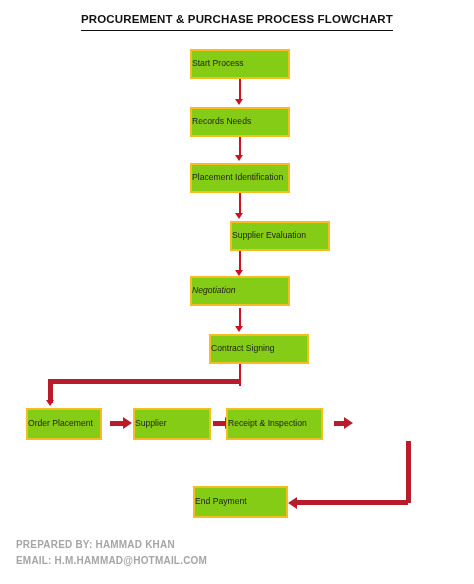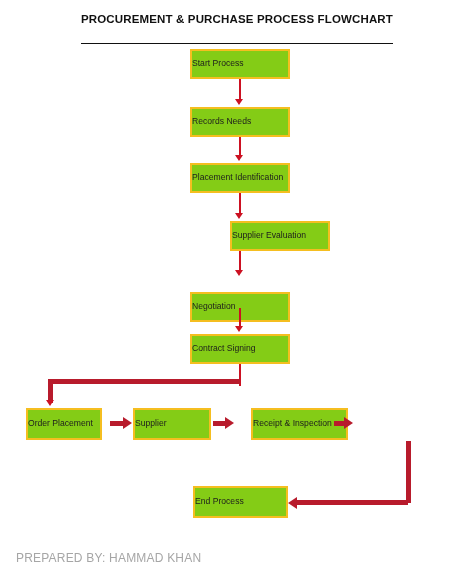--- a/index.html
+++ b/index.html
@@ -28,21 +28,21 @@
     top: 13px;
     width: 474px;
     text-align: center;
     font-size: 11.5px;
     font-weight: bold;
     letter-spacing: 0.15px;
     color: #111111;
   }
   .title span {
     border-bottom: 1.6px solid #111111;
-    padding-bottom: 18px;
+    padding-bottom: 5px;
   }
 
   
   .node {
     position: absolute;
     box-sizing: border-box;
     background: #84cc16;
     border: 2px solid #F5BE20;
     display: flex;
     align-items: center;
@@ -52,28 +52,28 @@
     line-height: 1.1;
     white-space: nowrap;
   }
 
   
   .col     { left: 190px; width: 100px; height: 30px; }
   .n-start   { top: 49px; }
   .n-ident   { top: 107px; }
   .n-supid   { top: 163px; }
   .n-supev   { top: 221px; margin-left: 40px; }
-  .n-negot   { top: 292px; }
-  .n-contr   { top: 334px; }
+  .n-negot   { top: 276px; font-style: italic; }
+  .n-contr   { top: 334px; margin-left: 19px; }
 
   
   .row     { top: 408px; height: 32px; }
   .n-order { left: 26px;  width: 76px; }
   .n-pay   { left: 133px; width: 78px; }
-  .n-recpt { left: 251px; width: 97px; }
+  .n-recpt { left: 226px; width: 97px; }
   .n-recs  { left: 353px; width: 98px; }
 
   .n-end   { left: 193px; top: 486px; width: 95px; height: 32px; }
 
   
   .vline {
     position: absolute;
     width: 2px;
     background: #CC1122;
   }
@@ -118,25 +118,25 @@
     border-left: 4px solid transparent;
     border-right: 4px solid transparent;
     border-top: 6px solid #CC1122;
   }
 
   
   .footer {
     position: absolute;
     left: 16px;
     bottom: 16px;
-    font-size: 12px;
+    font-size: 10px;
     line-height: 1.55;
     color: #A6A6A6;
     letter-spacing: 0.2px;
-    font-weight: normal;
+    font-weight: bold;
   }
 </style>
 </head>
 <body>
 
 <div id="canvas">
 
   <div class="title">
     <span>PROCUREMENT &amp; PURCHASE PROCESS FLOWCHART</span>
   </div>
@@ -205,20 +205,21 @@
 
   <div class="thick-h" style="left:334px; top:421px; width:11px;"></div>
   <div class="thick-head-right" style="left:344px; top:417px;"></div>
 
 
   <div class="thick-v" style="left:406px; top:441px; height:62px;"></div>
   <div class="thick-h" style="left:296px; top:500px; width:112px;"></div>
   <div class="thick-head-left" style="left:288px; top:497px;"></div>
 
   <div class="node n-end">
-    <span>End Process</span>
+    <span>End Payment</span>
   </div>
 
   <div class="footer">
     <div>PREPARED BY: HAMMAD KHAN</div>
+    <div>EMAIL: H.M.HAMMAD@HOTMAIL.COM</div>
   </div>
 
 </div>
 
 </body></html>

